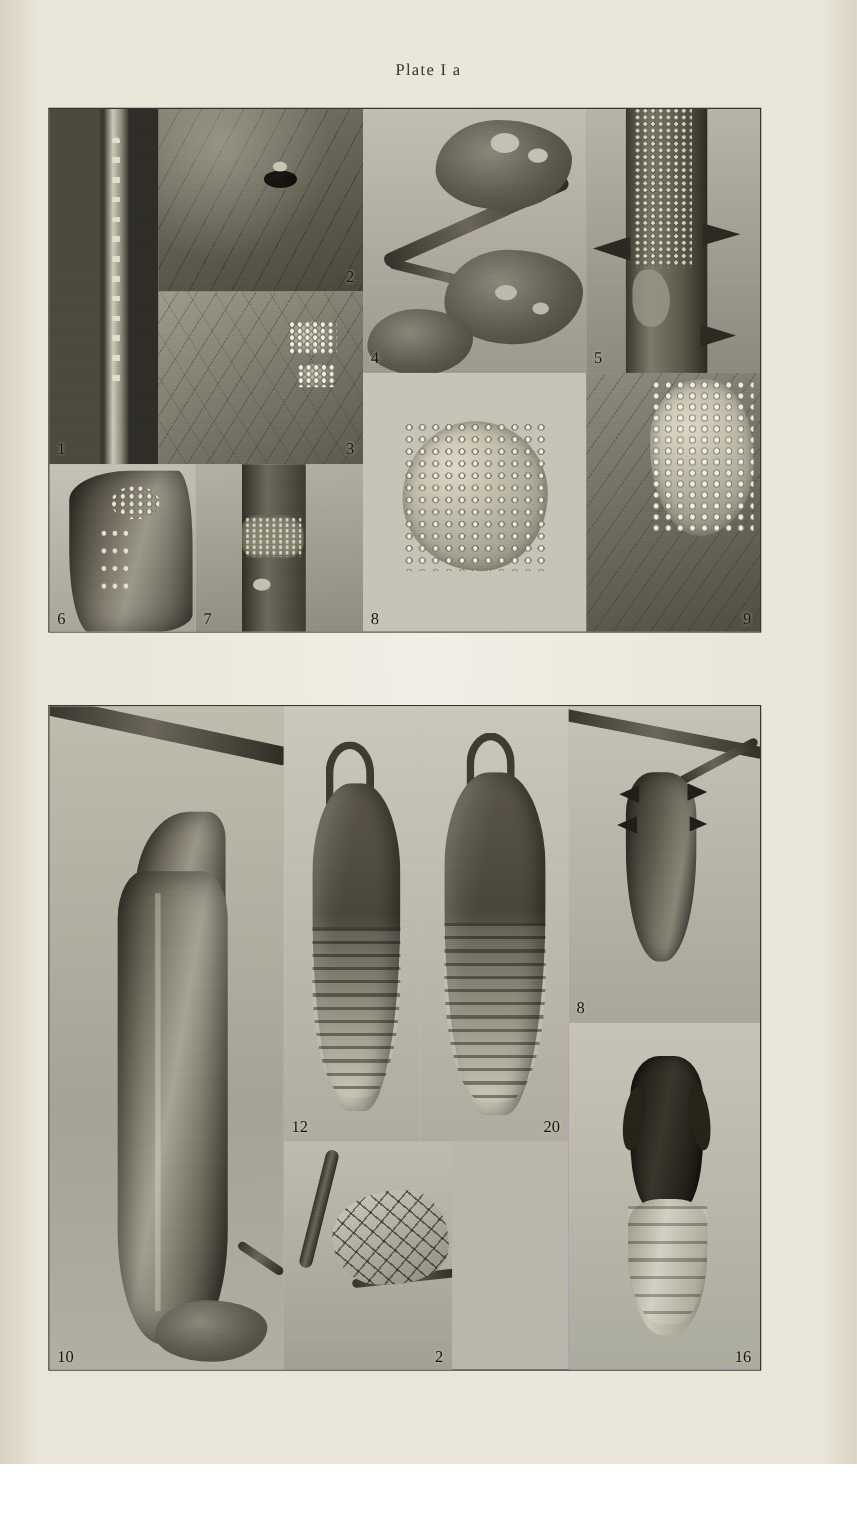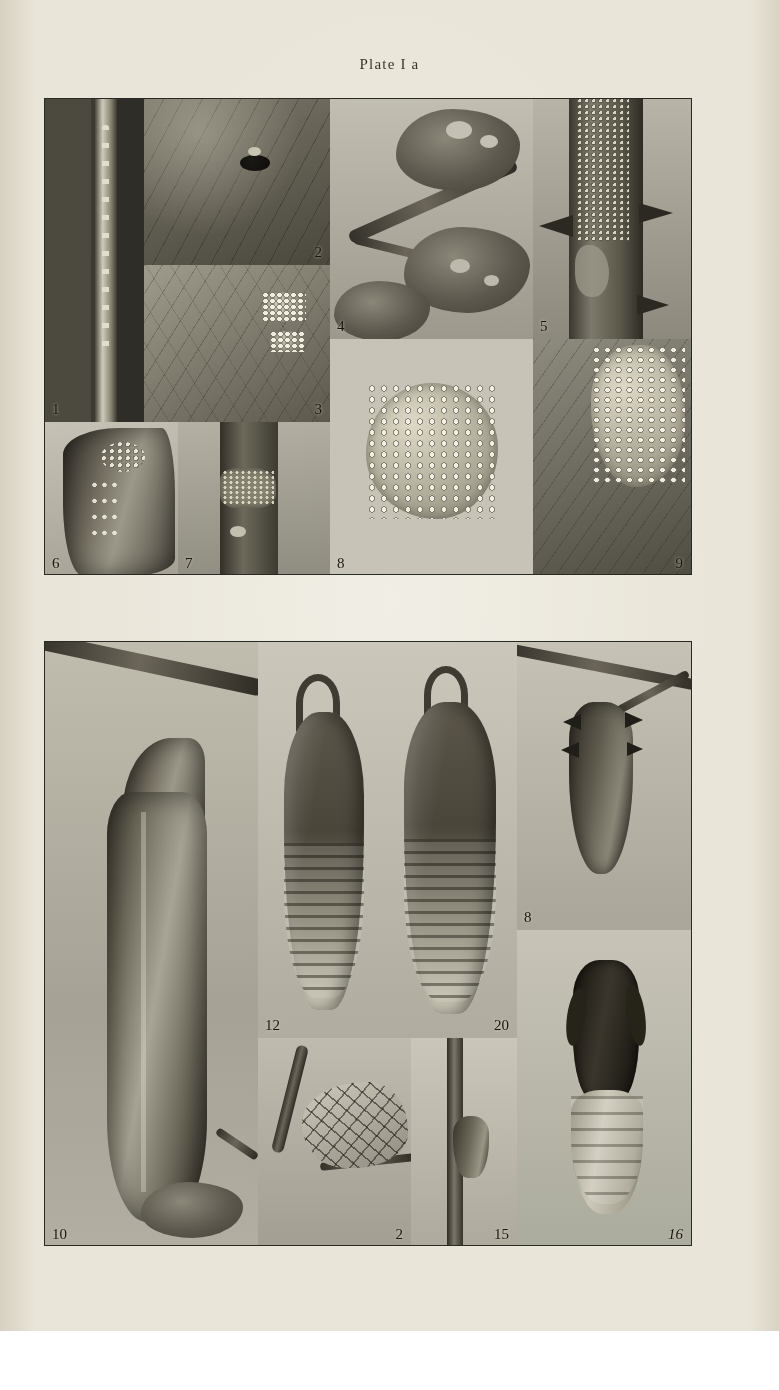--- a/index.html
+++ b/index.html
@@ -314,29 +314,22 @@
       <div class="twig" style="left:26px;top:6px;width:12px;height:110px;transform:rotate(14deg);"></div>
       <div class="twig" style="left:62px;top:120px;width:96px;height:8px;transform:rotate(-6deg);"></div>
       <div style="position:absolute;left:44px;top:44px;width:106px;height:86px;border-radius:60% 36% 52% 40% / 48% 56% 40% 52%;
            background:
              repeating-linear-gradient(40deg, rgba(25,23,18,0.55) 0px, rgba(25,23,18,0.55) 1.5px, rgba(0,0,0,0) 1.5px, rgba(0,0,0,0) 12px),
              repeating-linear-gradient(130deg, rgba(25,23,18,0.5) 0px, rgba(25,23,18,0.5) 1.5px, rgba(0,0,0,0) 1.5px, rgba(0,0,0,0) 13px),
              linear-gradient(150deg,#cfccbe 0%, #8f8c7f 100%);"></div>
       <span class="num br">2</span>
     </div>
 
-    <div class="fig grain" style="left:366px; top:396px; width:106px; height:209px; background:#c2bfb2;">
-      <div style="position:absolute;inset:0;background:linear-gradient(180deg,#cac7ba 0%, #aeab9e 100%);"></div>
-      <div style="position:absolute;left:36px;top:-8px;width:16px;height:220px;background:linear-gradient(90deg,#2e2b24 0%, #7a7668 45%, #35322b 100%);border-radius:4px;"></div>
-      <div style="position:absolute;left:42px;top:78px;width:36px;height:62px;border-radius:46% 46% 40% 40% / 28% 28% 60% 60%;
-           background:linear-gradient(100deg,#383429 0%, #6b6759 45%, #9a9686 75%, #2f2c25 100%);"></div>
-      <span class="num br">15</span>
-    </div>
-
-    <div class="fig grain" style="left:472px; top:288px; width:174px; height:317px; background:#d946ef;font-style:italic;">
+
+    <div class="fig grain" style="left:472px; top:288px; width:174px; height:317px; background:#d946ef;">
       <div style="position:absolute;inset:0;background:linear-gradient(180deg,#c7c4b7 0%, #abab9e 100%);"></div>
       <div style="position:absolute;left:56px;top:30px;width:66px;height:140px;border-radius:40% 40% 30% 30% / 26% 26% 46% 46%;
            background:linear-gradient(100deg,#17150f 0%, #3a362c 45%, #15130e 100%);
            box-shadow:inset 0 0 12px rgba(0,0,0,.7);"></div>
       <div style="position:absolute;left:50px;top:58px;width:18px;height:58px;border-radius:50%;transform:rotate(8deg);background:#262319;"></div>
       <div style="position:absolute;left:110px;top:54px;width:18px;height:62px;border-radius:50%;transform:rotate(-8deg);background:#262319;"></div>
       <div style="position:absolute;left:54px;top:160px;width:72px;height:124px;border-radius:40% 40% 44% 44% / 18% 18% 62% 62%;
            background:linear-gradient(100deg,#8f8b7a 0%, #cecabb 40%, #a7a393 80%, #6d6a5c 100%);"></div>
       <div style="position:absolute;left:54px;top:166px;width:72px;height:108px;background:repeating-linear-gradient(180deg, rgba(60,56,46,0.35) 0px, rgba(60,56,46,0.35) 3px, rgba(255,255,255,0.12) 3px, rgba(255,255,255,0.12) 16px);border-radius:0 0 44% 44% / 0 0 60% 60%;"></div>
       <span class="num br">16</span>

